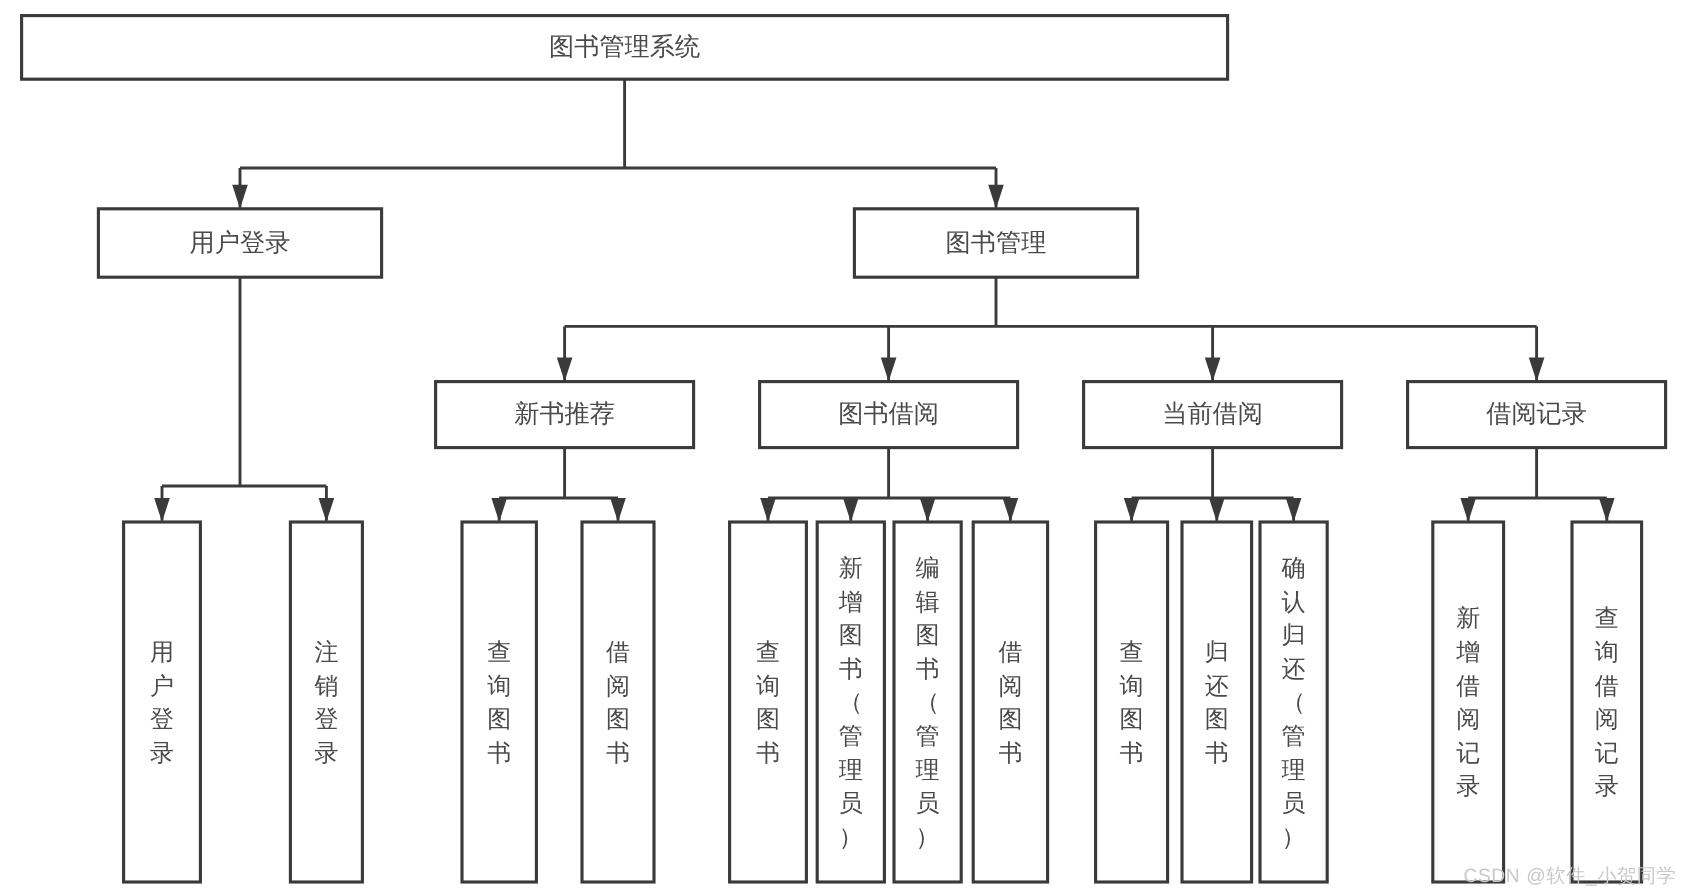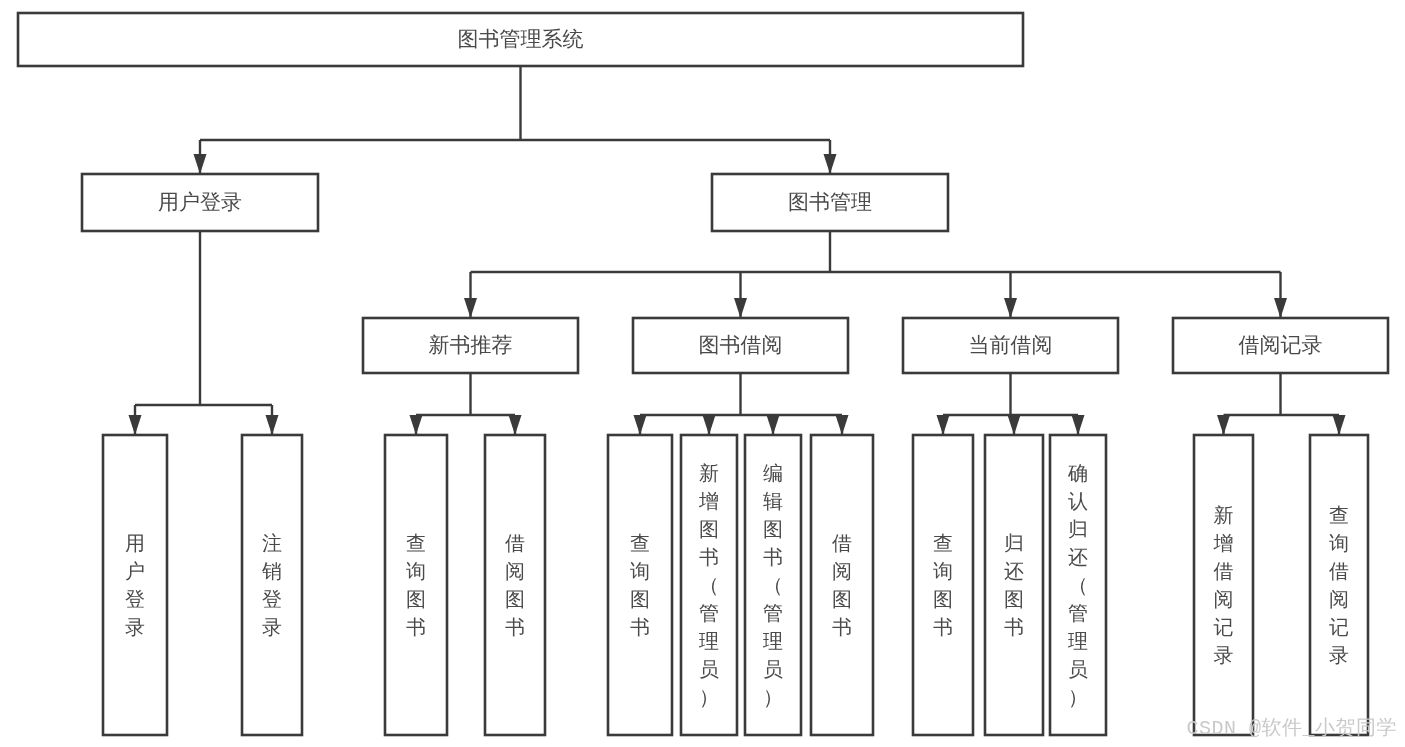--- a/index.html
+++ b/index.html
@@ -25,22 +25,22 @@
     text-anchor:middle;
   }
   .conn{
     stroke:#3a3a3a;stroke-width:2.4;fill:none;
   }
   .arrow-head{fill:#3a3a3a;stroke:none;}
   .watermark{
     position:absolute;
     right:8px;bottom:6px;
     color:#c9c9c9;
-    font-size:20px;
-    font-family:Liberation Mono, monospace;
+    font-size:16px;
+    font-family:Liberation Sans, sans-serif;
     white-space:nowrap;
     letter-spacing:0.5px;
     user-select:none;
   }
 </style>
 </head>
 <body>
 
 <svg id="diagram" viewBox="0 0 1405 747" xmlns="http://www.w3.org/2000/svg">
   <g id="connectors">

